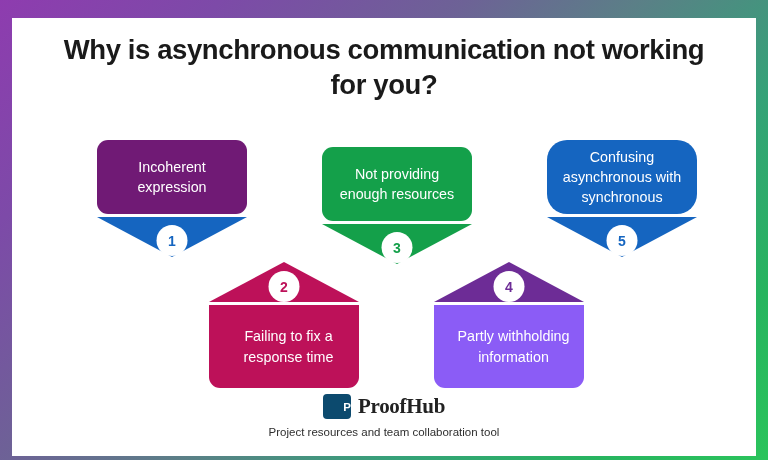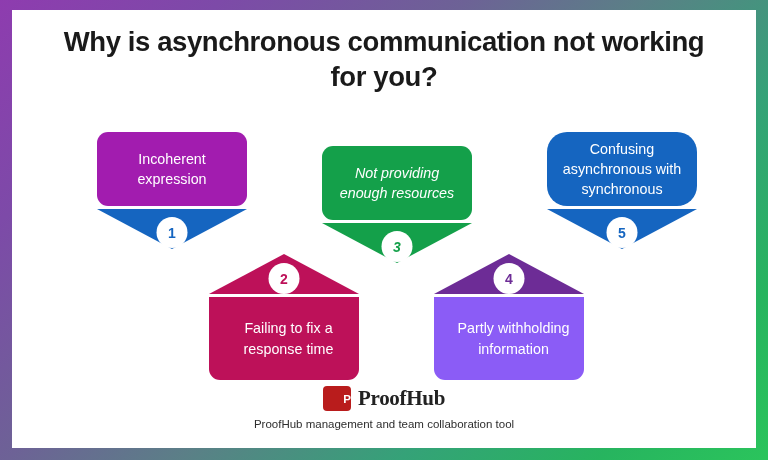--- a/index.html
+++ b/index.html
@@ -24,20 +24,21 @@
         #27b45f 86%,
         #2bc45c 100%);
     padding:10px 12px 12px 12px;
   }
   #canvas {
     position:relative;
     width:100%;
     height:100%;
     background:#ffffff;
     overflow:hidden;
+    margin-top:8px;
   }
 
   
   .title {
     position:absolute;
     left:0; right:0;
     top:14px;
     text-align:center;
     font-size:27.5px;
     line-height:1.28;
@@ -157,48 +158,48 @@
 </head>
 <body>
 
 <div id="infographic">
   <div id="canvas">
 
     <h1 class="title">Why is asynchronous communication not working for you?</h1>
 
     <div id="banners">
         <div class="banner down" style="left: 85px; top: 122px; width: 150px; height: 117px;">
-          <div class="body" style="background: #a21caf; height: 74px;">Incoherent expression</div>
+          <div class="body" style="background: #701a75; height: 74px;">Incoherent expression</div>
           <div class="tri" style="background: rgb(21, 101, 192);"></div>
           <div class="num" style="color: rgb(21, 101, 192);">1</div>
         </div>
         <div class="banner up" style="left: 197px; top: 244px; width: 150px; height: 126px;">
           <div class="tri" style="background: rgb(189, 17, 89);"></div>
           <div class="body" style="background: rgb(189, 17, 89); height: 83px;">Failing to fix a response time</div>
           <div class="num" style="color: rgb(189, 17, 89);">2</div>
         </div>
-        <div class="banner down" style="left: 310px; top: 136px; width: 150px; height: 117px; font-style: italic;">
+        <div class="banner down" style="left: 310px; top: 129px; width: 150px; height: 117px;">
           <div class="body" style="background: rgb(20, 160, 74); height: 74px;">Not providing enough resources</div>
           <div class="tri" style="background: rgb(20, 160, 74);"></div>
           <div class="num" style="color: rgb(20, 160, 74);">3</div>
         </div>
         <div class="banner up" style="left: 422px; top: 244px; width: 150px; height: 126px;">
           <div class="tri" style="background: rgb(109, 44, 150);"></div>
           <div class="body" style="background: #8b5cf6; height: 83px;">Partly withholding information</div>
           <div class="num" style="color: rgb(109, 44, 150);">4</div>
         </div>
         <div class="banner down" style="left: 535px; top: 122px; width: 150px; height: 117px;">
           <div class="body" style="background: rgb(21, 101, 192); height: 74px; border-radius: 20px;">Confusing asynchronous with synchronous</div>
           <div class="tri" style="background: rgb(21, 101, 192);"></div>
           <div class="num" style="color: rgb(21, 101, 192);">5</div>
         </div>
       </div>
 
     <div class="footer">
       <div class="logo-row">
-        <span class="logo-mark" style="background: #b91c1c; padding-left: 28px;">PH</span>
+        <span class="logo-mark" style="background: #0c4a6e; padding-left: 28px;">PH</span>
         <span class="logo-text">ProofHub</span>
       </div>
-      <div class="tagline">ProofHub management and team collaboration tool</div>
+      <div class="tagline">Project resources and team collaboration tool</div>
     </div>
 
   </div>
 </div>
 
 </body></html>

